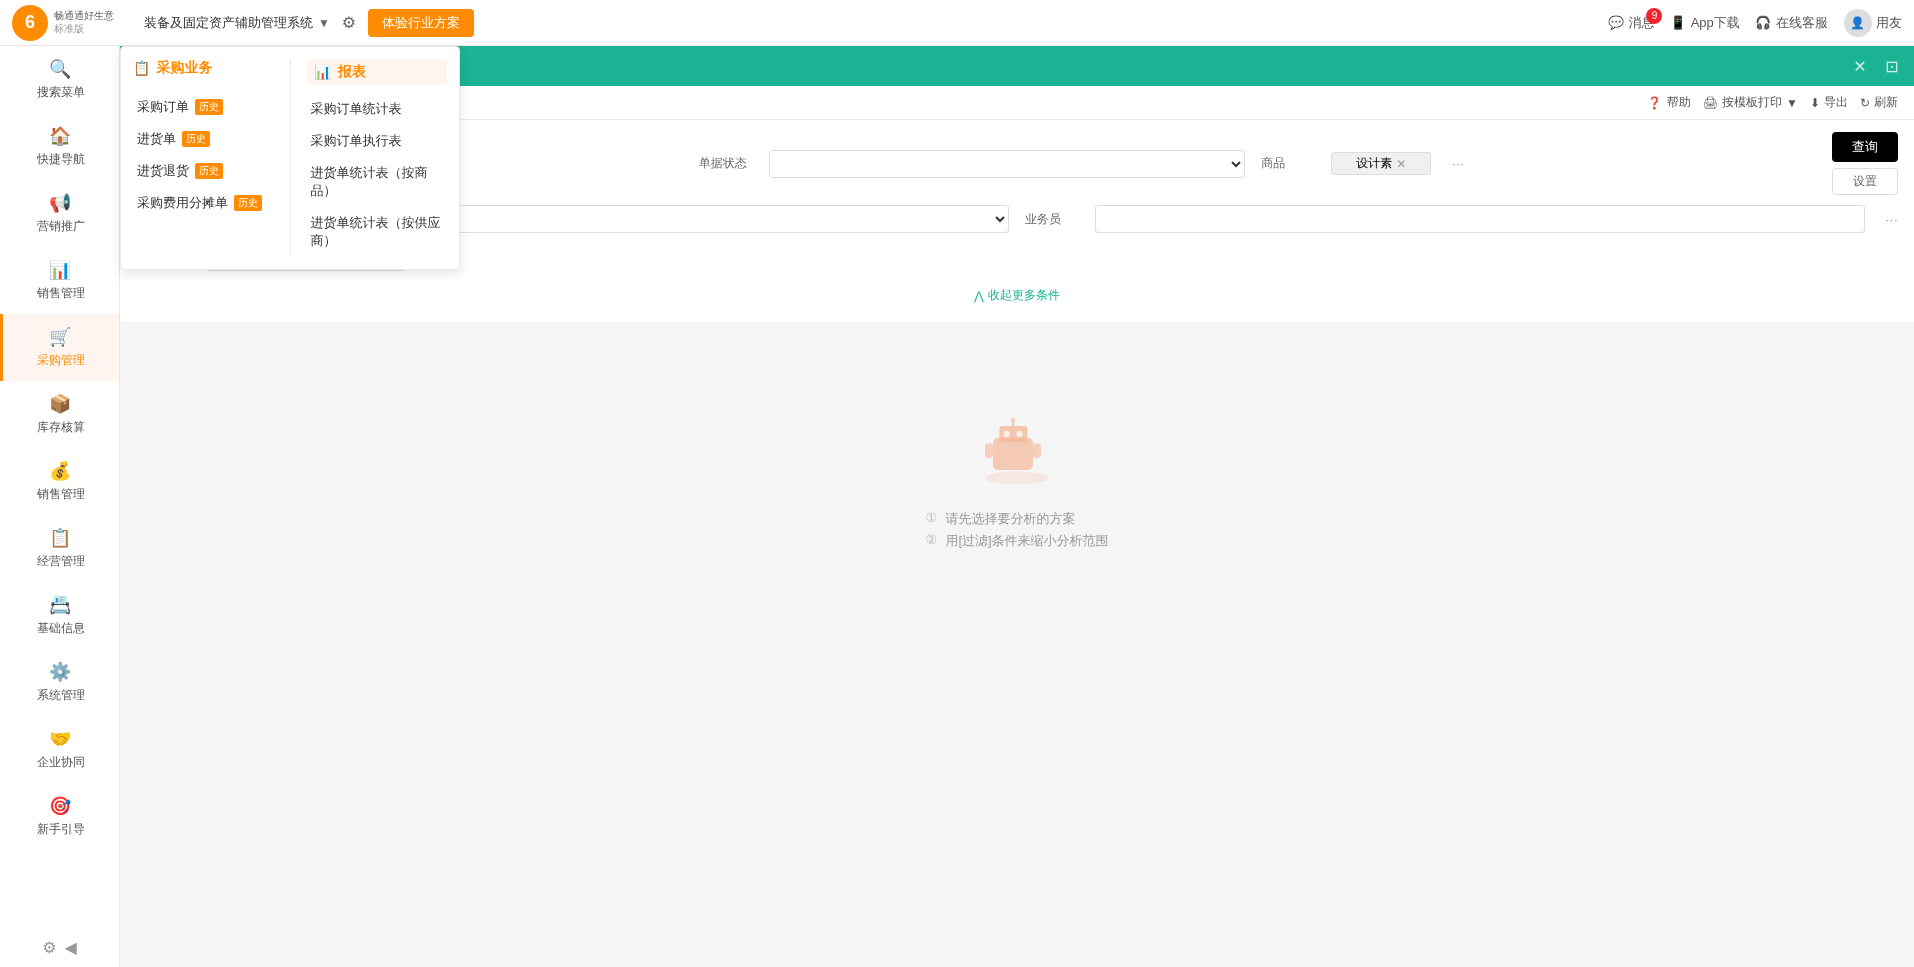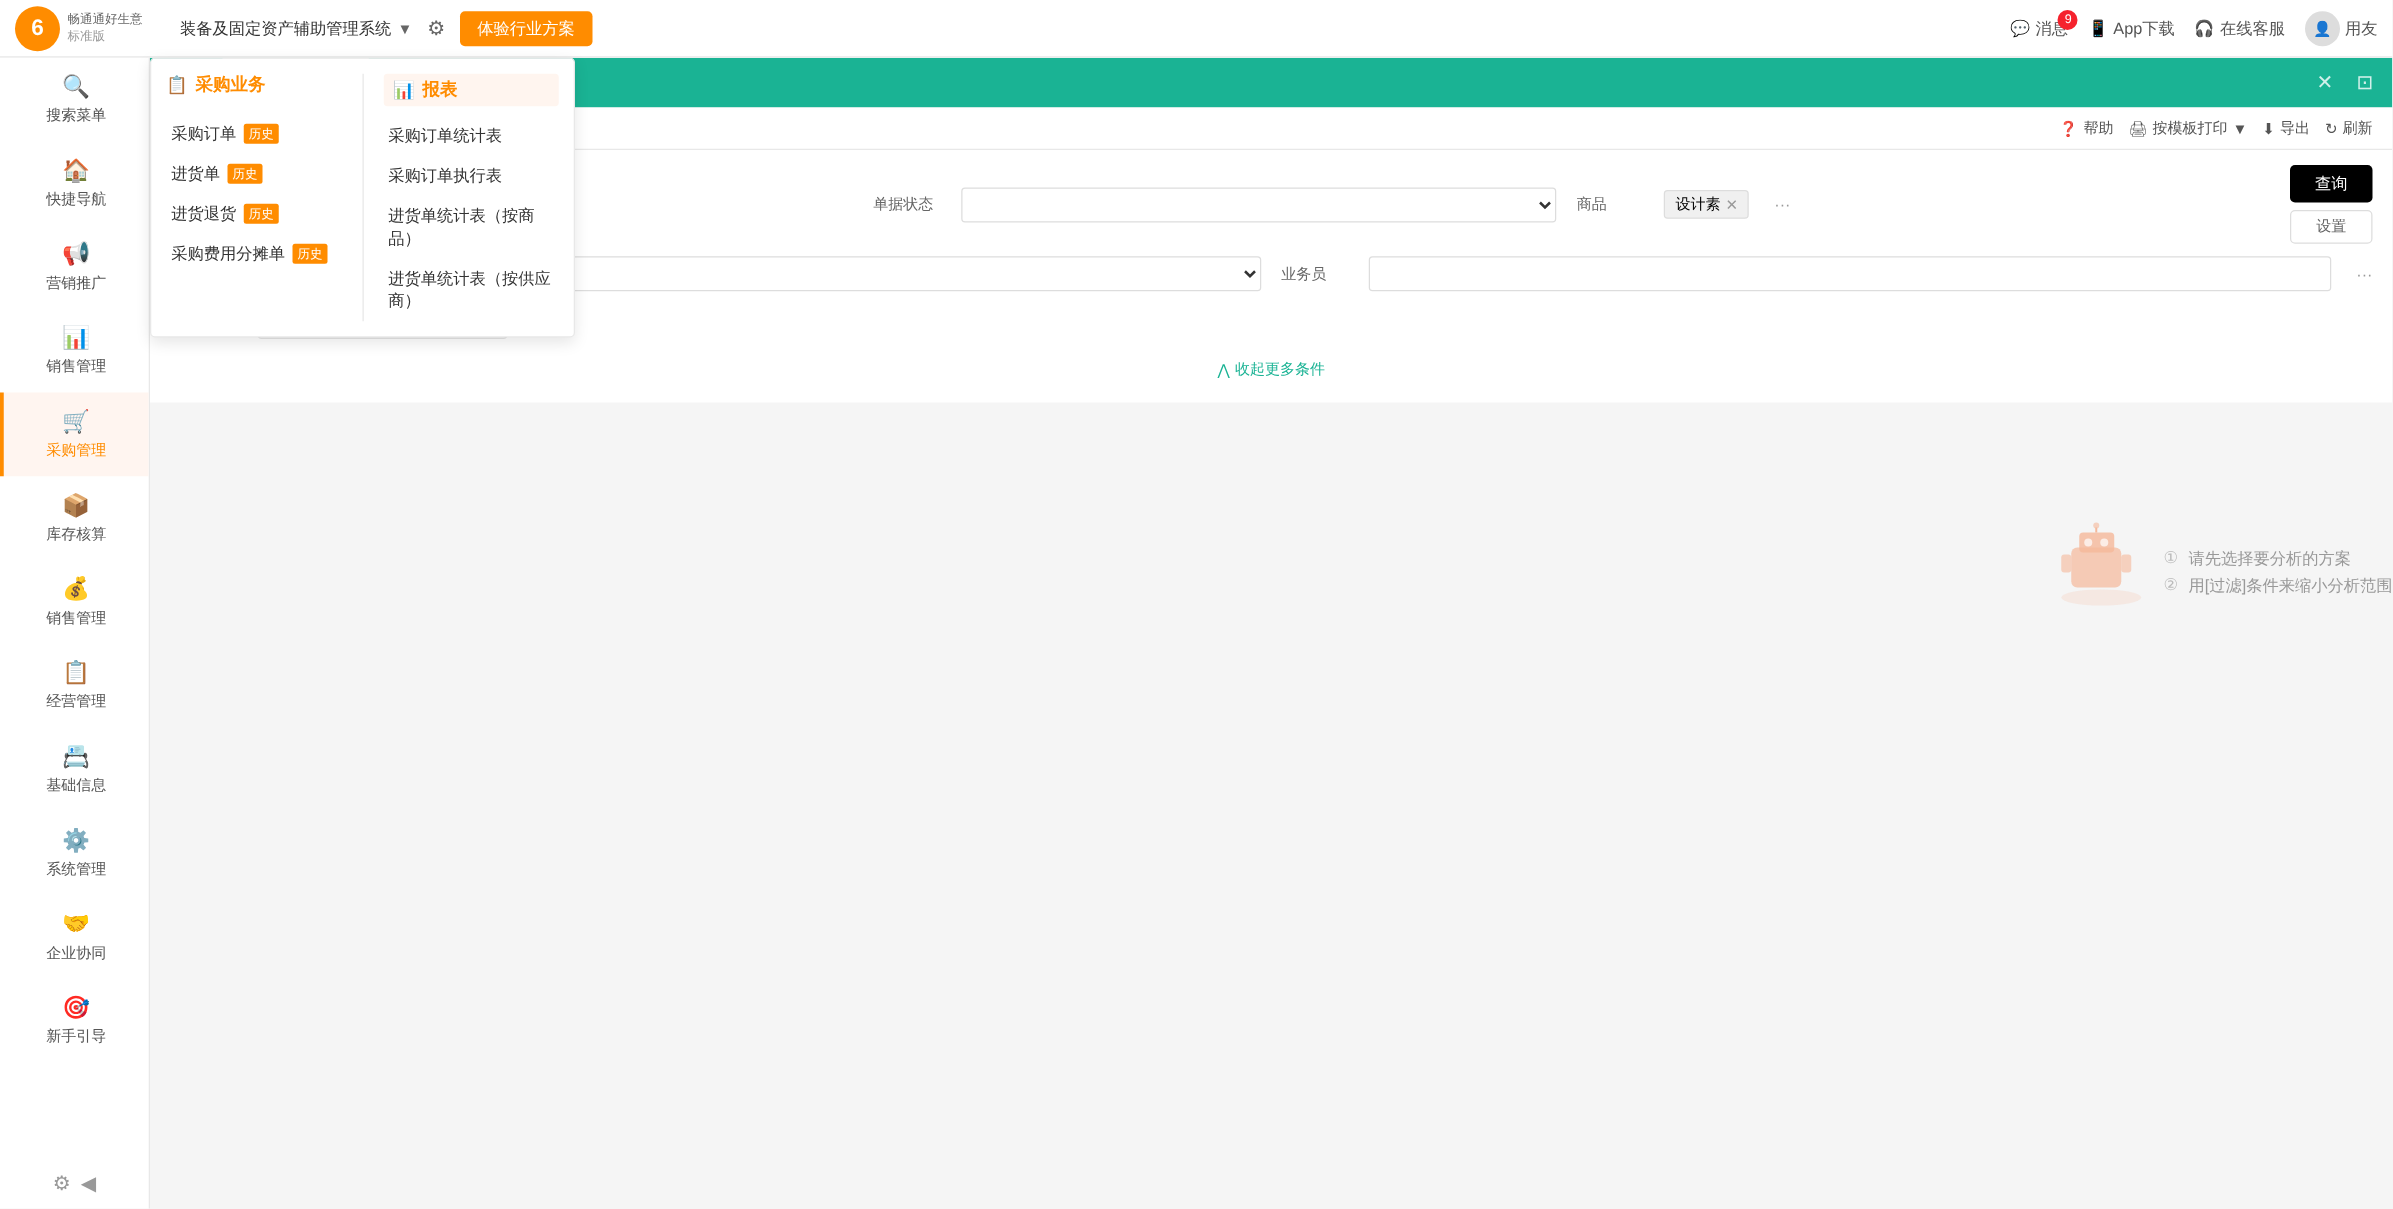--- a/index.html
+++ b/index.html
@@ -270,21 +270,21 @@
       font-size: 12px;
       color: #333;
       flex: 1;
       height: 28px;
       background: #fff;
     }
     .filter-tag {
       background: #f0f0f0;
       border: 1px solid #ddd;
       border-radius: 3px;
-      padding: 2px 8px;
+      padding: 2px 24px;
       font-size: 12px;
       display: flex;
       align-items: center;
       gap: 4px;
     }
     .filter-tag-close { color: #999; cursor: pointer; }
     .date-range {
       display: flex;
       align-items: center;
       gap: 4px;
@@ -326,21 +326,21 @@
       color: #1ab394;
       cursor: pointer;
       font-size: 12px;
       padding: 6px;
     }
     .more-link { color: #1ab394; cursor: pointer; font-size: 12px; }
 
     
     .empty-state {
       display: flex;
-      flex-direction: row;
+      flex-direction: column;
       align-items: center;
       justify-content: flex-end;
       padding: 80px 0;
       color: #999;
     }
     .empty-icon {
       width: 100px;
       height: 80px;
       margin-bottom: 16px;
     }

